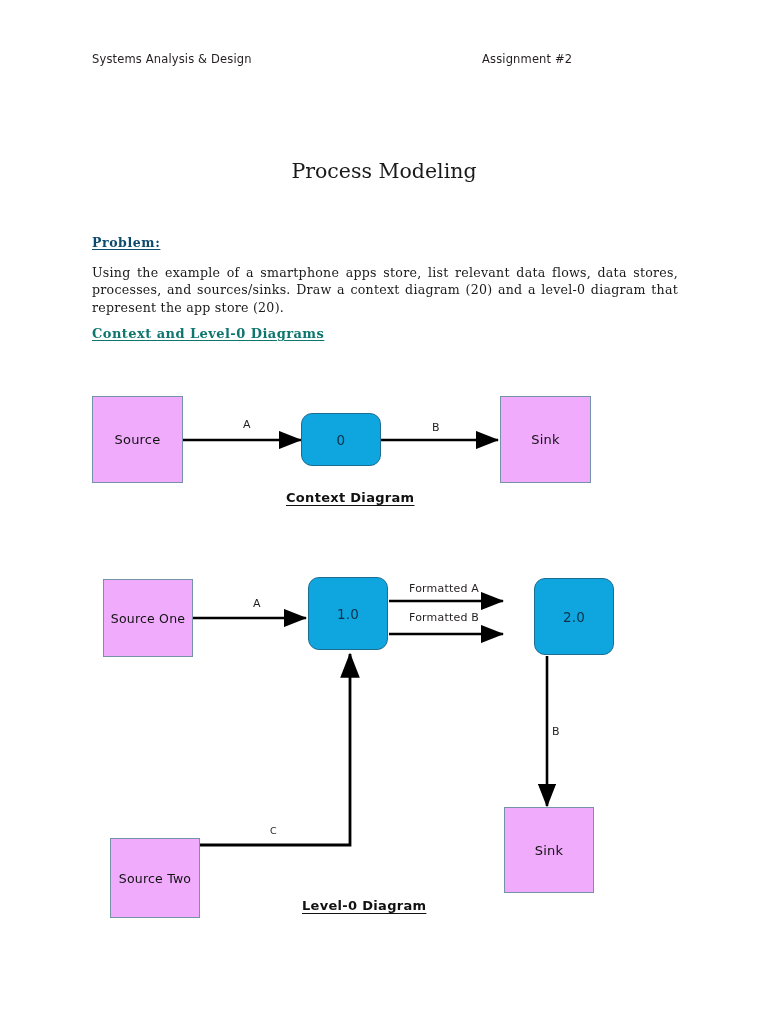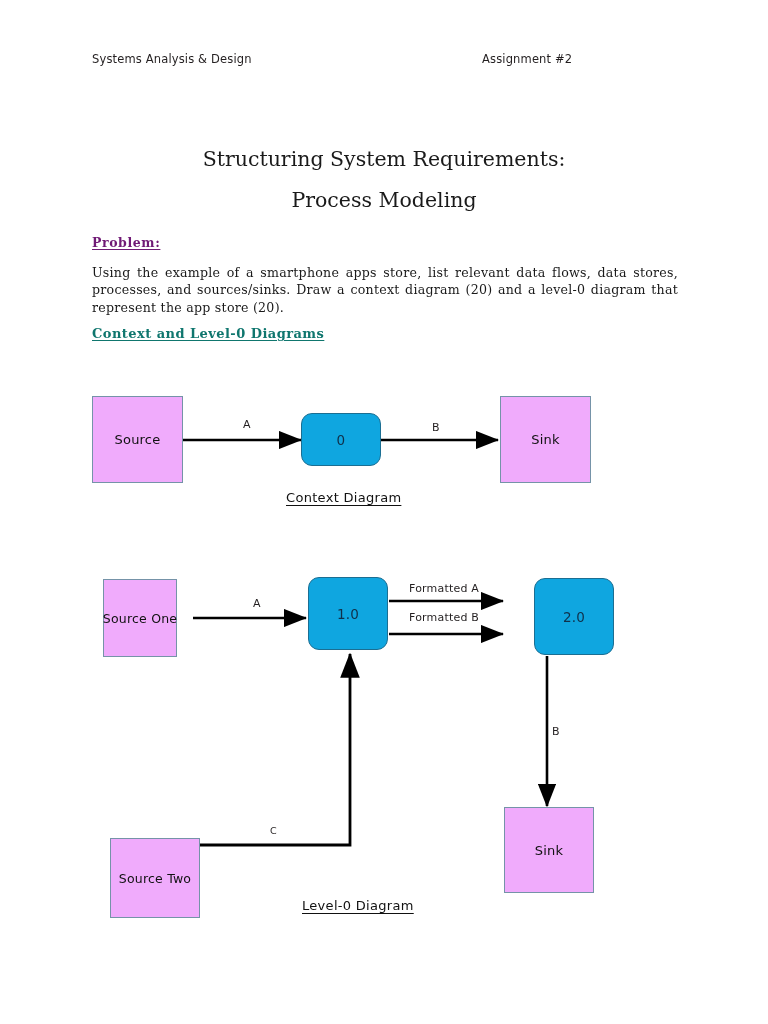--- a/index.html
+++ b/index.html
@@ -69,21 +69,21 @@
   .problem-label {
     position: absolute;
     top: 235px;
     left: 92px;
     font-family: "DejaVu Serif", serif;
     font-weight: bold;
     font-size: 12.5px;
     letter-spacing: .6px;
     text-decoration: underline;
     text-underline-offset: 2px;
-    color: #701a75;
+    color: #0c4a6e;
   }
   .problem-body {
     position: absolute;
     top: 252px;
     left: 92px;
     width: 586px;
     font-family: "DejaVu Serif", serif;
     font-size: 12.6px;
     line-height: 17.4px;
     letter-spacing: .25px;
@@ -140,21 +140,21 @@
     font-family: "DejaVu Sans", sans-serif;
     font-size: 11px;
     color: #231f20;
     white-space: nowrap;
     letter-spacing: .2px;
   }
   .flow-label.sm { font-size: 9.5px; }
   .caption {
     position: absolute;
     font-family: "DejaVu Sans", sans-serif;
-    font-weight: normal;
+    font-weight: bold;
     font-size: 13px;
     color: #111111;
     text-decoration: underline;
     text-underline-offset: 3px;
     white-space: nowrap;
     letter-spacing: .3px;
   }
   svg.conn { position: absolute; left: 0; top: 0; overflow: visible; }
   svg.conn line, svg.conn polyline { stroke: #000000; fill: none; }
 </style>
@@ -163,21 +163,20 @@
 
 <div class="page">
 
   <div class="runhead">
     <span class="left">Systems Analysis &amp; Design</span>
     <span class="right">Assignment #2</span>
   </div>
 
 
   <div class="doc-title">
-    <span class="l1">Structuring System Requirements:</span>
     <span class="l2">Process Modeling</span>
   </div>
 
   <div class="problem-label">Problem:</div>
   <div class="problem-body">Using the example of a smartphone apps store, list relevant data flows, data stores, processes, and sources/sinks. Draw a context diagram (20) and a level-0 diagram that represent the app store (20).</div>
 
   <div class="section-head">Context and Level-0 Diagrams</div>
 
   <div class="dgm">
 
@@ -216,21 +215,21 @@
 
       <line x1="389" y1="601" x2="503" y2="601" stroke-width="2.6" marker-end="url(#arrowhead)"></line>
 
       <line x1="389" y1="634" x2="503" y2="634" stroke-width="2.6" marker-end="url(#arrowhead)"></line>
 
       <polyline points="200,845 350,845 350,654" stroke-width="2.8" marker-end="url(#arrowhead)"></polyline>
 
       <line x1="547" y1="656" x2="547" y2="806" stroke-width="2.6" marker-end="url(#arrowhead)"></line>
     </svg>
 
-    <div class="ext-entity" style="left:103px; top:579px; width:74px; height:78px; font-size:12.5px;">
+    <div class="ext-entity" style="left:103px; top:579px; width:90px; height:78px; font-size:12.5px;">
       <span>Source One</span>
     </div>
 
     <div class="process" style="left:308px; top:577px; width:80px; height:73px;">
       <span>1.0</span>
     </div>
 
     <div class="process" style="left:505px; top:578px; width:80px; height:77px;margin-left:29px;">
       <span>2.0</span>
     </div>

